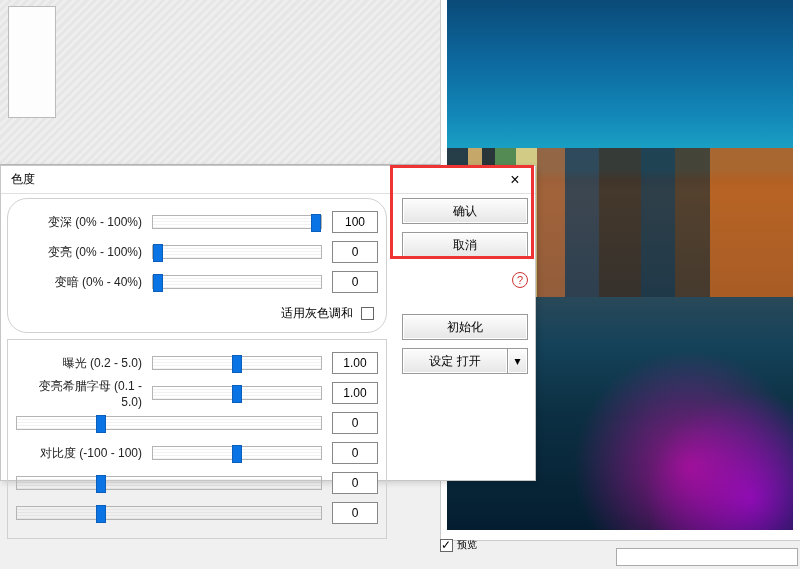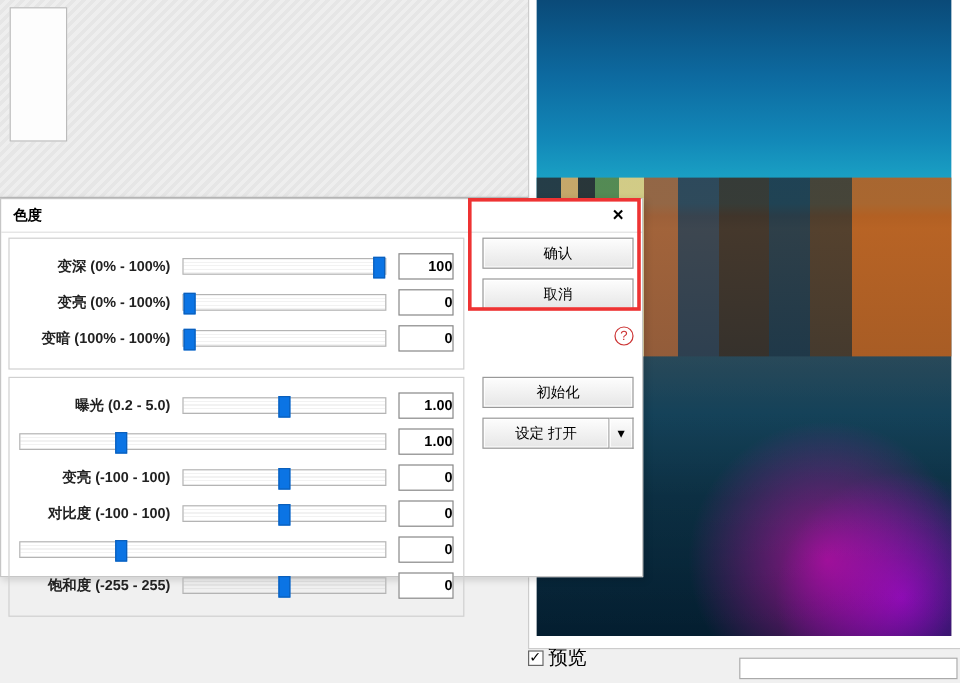--- a/index.html
+++ b/index.html
@@ -74,21 +74,20 @@
   }
 
   
   .dialog {
     position: absolute;
     left: 0; top: 165px;
     width: 536px; height: 316px;
     background: #ffffff;
     border: 1px solid #c6c6c6;
     box-shadow: 2px 2px 6px rgba(0,0,0,0.15);
-    font-weight: bold;
   }
   .titlebar {
     height: 28px;
     display: flex; align-items: center;
     padding-left: 10px;
     border-bottom: 1px solid #e0e0e0;
     font-size: 12px;
     position: relative;
   }
   .close-btn {
@@ -96,21 +95,21 @@
     width: 40px; height: 28px;
     display:flex; align-items:center; justify-content:center;
     font-size: 16px;
     cursor: default;
   }
   .panel {
     border: 1px solid #d0d0d0;
     margin: 6px;
     padding: 8px 8px 10px 8px;
   }
-  .panel.top { margin-top: 4px; }
+  .panel.top { margin-top: 4px; border-radius: 20px; }
   .panel.bottom { margin-top: 6px; }
 
   .row {
     display: flex;
     align-items: center;
     height: 30px;
   }
   .row .lbl {
     width: 136px;
     text-align: right;
@@ -134,21 +133,21 @@
   .thumb {
     position: absolute;
     top: -2px;
     width: 10px; height: 18px;
     background: #0b74e4;
     border: 1px solid #0b5fbb;
   }
   .val {
     width: 46px; height: 22px;
     border: 1px solid #888;
-    text-align: right;
+    text-align: center;
     line-height: 20px;
     background: #fff;
   }
   .checkbox-row {
     display:flex; justify-content:flex-end; align-items:center;
     margin-top: 8px; padding-right: 4px;
   }
   .checkbox-row label { margin-right:4px; }
   .chk {
     width:13px; height:13px; border:1px solid #666; background:#fff;
@@ -175,21 +174,21 @@
   .btn-row .btn.caret { width:20px; border-left:none; }
   .help-icon {
     position:absolute; left: 512px; top: 272px;
     width:16px; height:16px; border-radius:50%;
     border:1px solid #c33; color:#c33;
     font-size:11px; text-align:center; line-height:14px;
     background:#fff;
   }
   .preview-check-row{
     position:absolute; left:436px; top:538px;
-    display:flex; align-items:center; font-size:16px;
+    display:flex; align-items:center; font-size:10px;
   }
   .preview-check-row .chk{
     position:relative;
   }
   .preview-check-row .chk::after{
     content:"✓"; position:absolute; left:0; top:-2px; font-size:12px; color:#000;
   }
   .highlight-box {
     position: absolute;
     left: 390px; top: 165px;
@@ -228,64 +227,67 @@
       <div class="val">100</div>
     </div>
     <div class="row">
       <div class="lbl">变亮 (0% - 100%)</div>
       <div class="slider">
         <div class="thumb" style="left: 0px;"></div>
       </div>
       <div class="val">0</div>
     </div>
     <div class="row">
-      <div class="lbl">变暗 (100% - 100%)</div>
+      <div class="lbl">变暗 (0% - 40%)</div>
       <div class="slider">
         <div class="thumb" style="left: 0px;"></div>
       </div>
       <div class="val">0</div>
     </div>
+    <div class="checkbox-row">
+      <label>适用灰色调和</label>
+      <span class="chk"></span>
+    </div>
   </div>
 
   <div class="panel bottom" style="width:380px;">
     <div class="row">
       <div class="lbl">曝光 (0.2 - 5.0)</div>
       <div class="slider">
           <div class="thumb" style="left: 79px;"></div>
         </div>
       <div class="val">1.00</div>
     </div>
     <div class="row">
+      <div class="lbl">变亮希腊字母 (0.1 - 5.0)</div>
       <div class="slider">
           <div class="thumb" style="left: 79px;"></div>
         </div>
       <div class="val">1.00</div>
     </div>
     <div class="row">
-      <div class="lbl">变亮 (-100 - 100)</div>
       <div class="slider">
           <div class="thumb" style="left: 79px;"></div>
         </div>
       <div class="val">0</div>
     </div>
     <div class="row">
       <div class="lbl">对比度 (-100 - 100)</div>
       <div class="slider">
           <div class="thumb" style="left: 79px;"></div>
         </div>
       <div class="val">0</div>
     </div>
     <div class="row">
       <div class="slider">
           <div class="thumb" style="left: 79px;"></div>
         </div>
       <div class="val">0</div>
     </div>
     <div class="row">
-      <div class="lbl">饱和度 (-255 - 255)</div>
       <div class="slider">
           <div class="thumb" style="left: 79px;"></div>
         </div>
       <div class="val">0</div>
     </div>
   </div>
 </div>
 
 <div class="btn-col">
   <div class="btn">确认</div>

